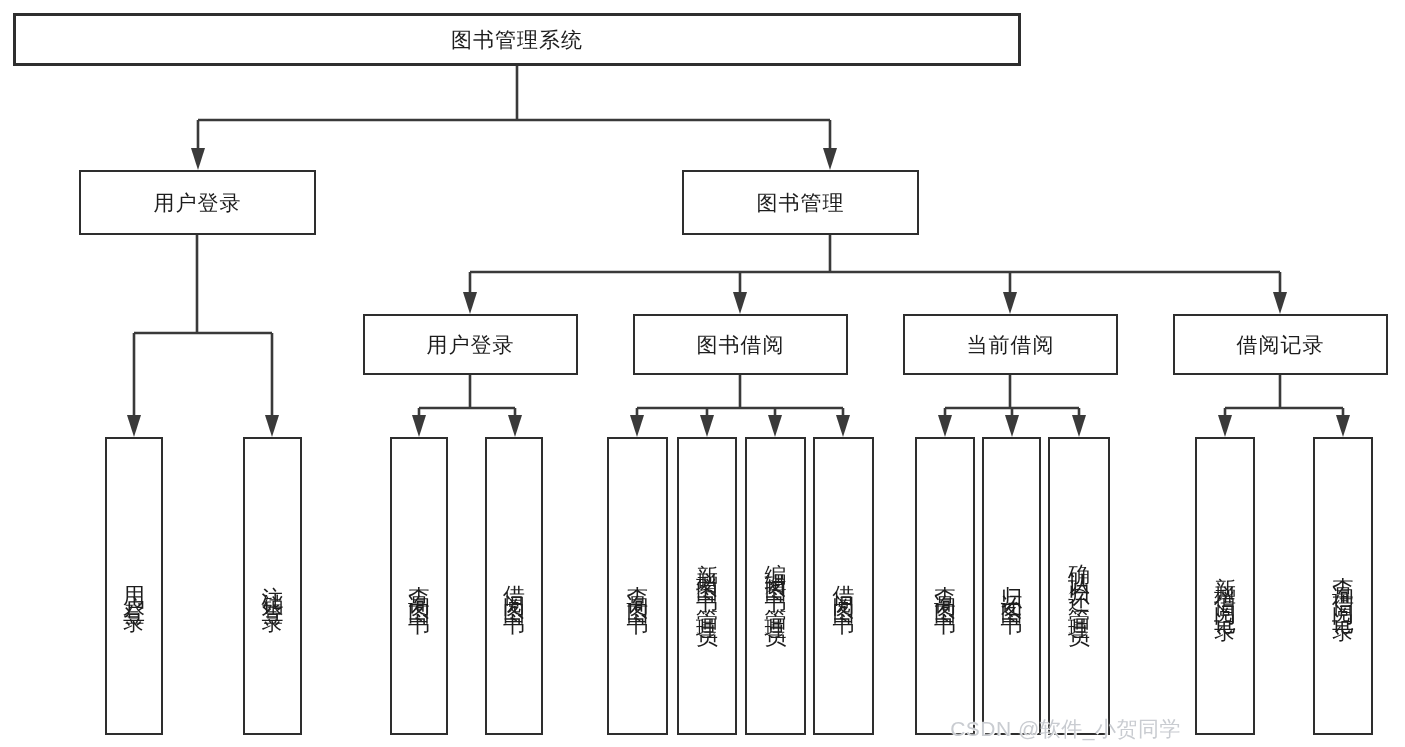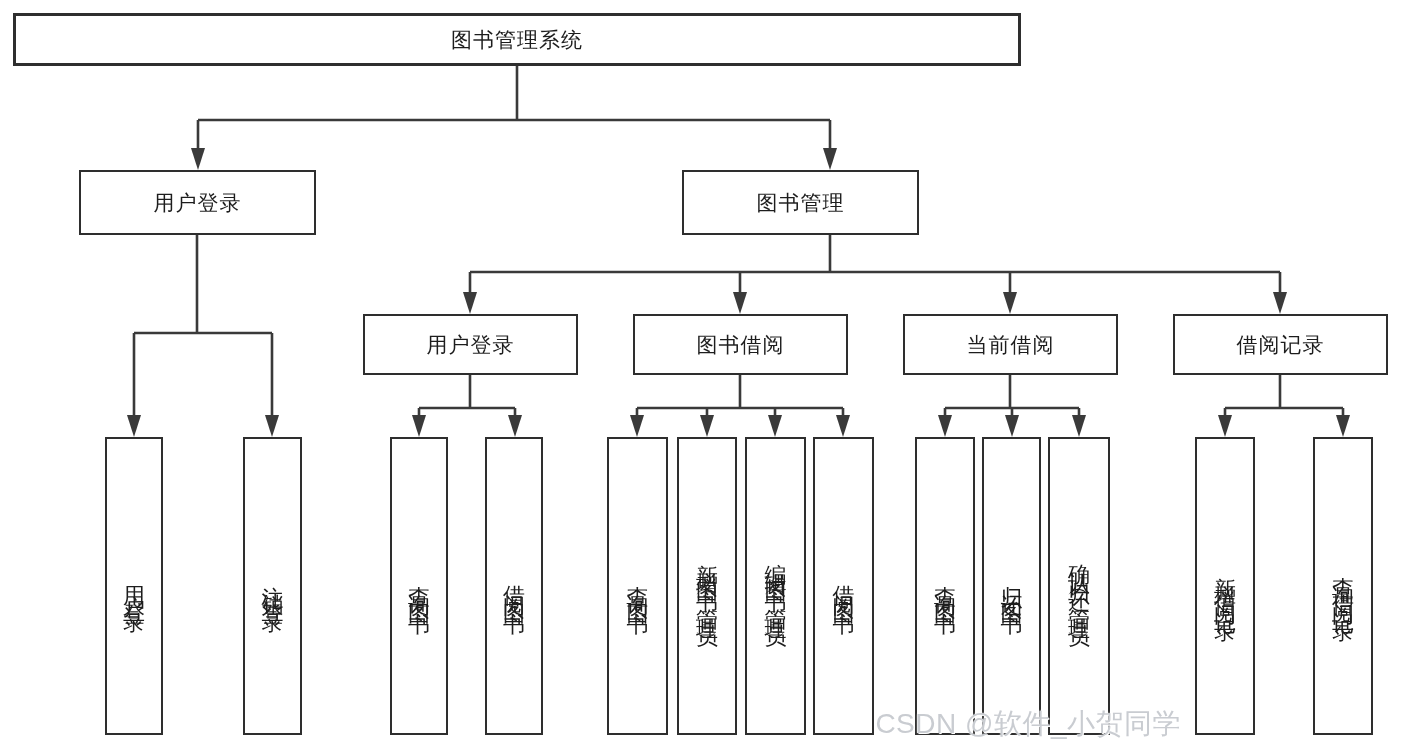--- a/index.html
+++ b/index.html
@@ -25,21 +25,21 @@
   .box.root { border-width: 3px; }
   .hlabel { letter-spacing: 1px; }
   .vbox span {
     writing-mode: vertical-rl;
     text-orientation: mixed;
     font-size: 22px;
     letter-spacing: 9px;
   }
   #watermark {
     position: absolute; right: 3px; bottom: 4px; z-index: 5;
-    font-size: 28px; letter-spacing: 0.5px;
+    font-size: 21px; letter-spacing: 0.5px;
     color: var(--watermark, #c9ccd1);
     text-shadow: 0 0 2px #ffffff, 1px 1px 0 #ffffff;
     pointer-events: none;
   }
 </style>
 </head>
 <body>
 
 <div id="stage">
 

